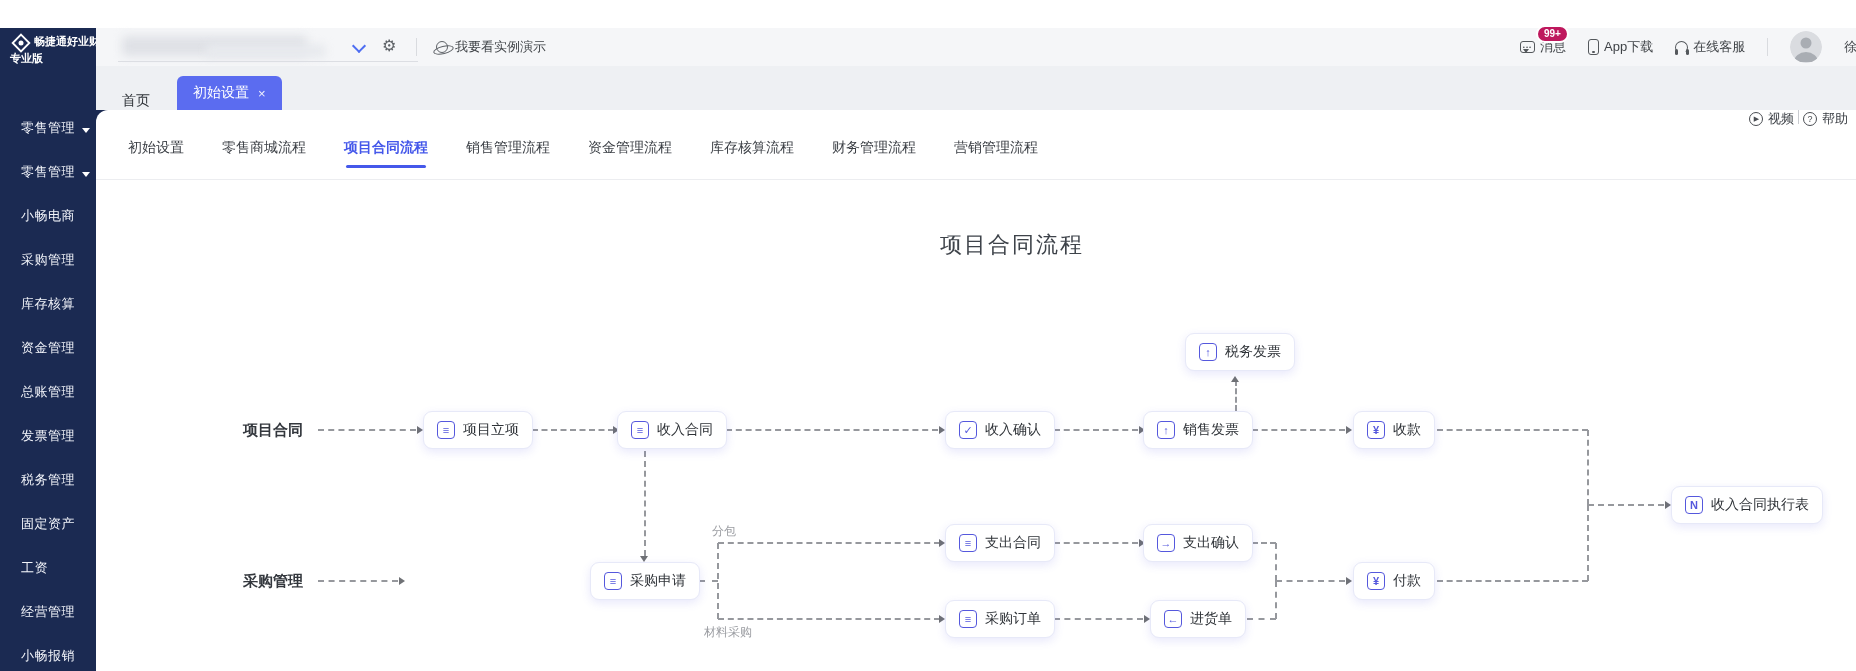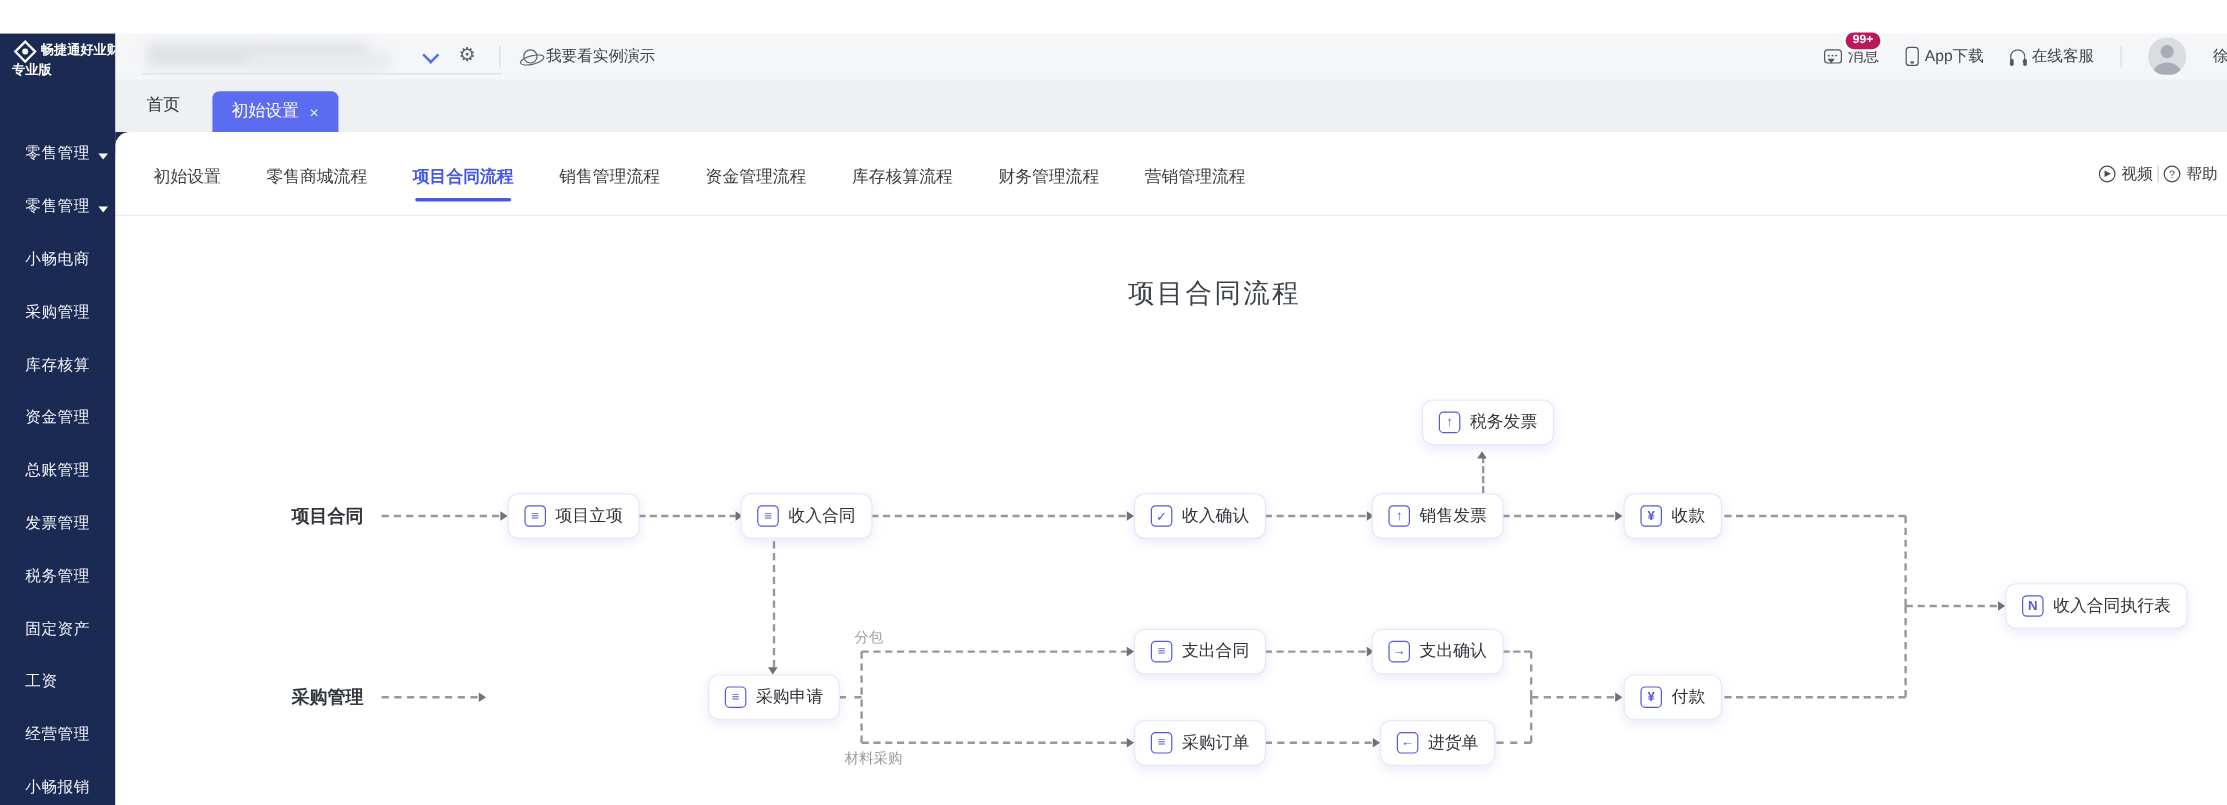--- a/index.html
+++ b/index.html
@@ -39,33 +39,33 @@
   .i-phone { width:11px; height:16px; border:1.4px solid #54585c; border-radius:3px; position:relative; }
   .i-phone::after { content:""; position:absolute; left:50%; bottom:1px; width:3px; height:1.6px; margin-left:-1.5px; background:#54585c; border-radius:1px; }
   .i-headset { width:13px; height:13px; border:1.5px solid #54585c; border-radius:50%; border-bottom-color:transparent; position:relative; }
   .i-headset::before,.i-headset::after { content:""; position:absolute; bottom:-2px; width:3px; height:6px; background:#54585c; border-radius:2px; }
   .i-headset::before { left:-1.5px; } .i-headset::after { right:-1.5px; }
   .avatar { width:32px; height:32px; border-radius:50%; overflow:hidden; flex:0 0 auto; cursor:pointer; }
   .uname { font-size:13px; color:#3f4347; max-width:24px; overflow:hidden; }
 
   
   .tabrow { position:absolute; left:96px; top:66px; right:0; height:44px; background:#eef0f3; z-index:2; }
-  .tab-home { position:absolute; left:14px; top:0; height:44px; display:flex; align-items:center; padding:0 12px; font-size:14px; color:#2f3338; cursor:pointer; }
+  .tab-home { position:absolute; left:14px; top:0; height:44px; display:flex; align-items:flex-end; padding:0 12px; font-size:14px; color:#2f3338; cursor:pointer; }
   .tab-active { position:absolute; left:81px; top:10px; height:34px; background:#5b6cf0; color:#fff; border-radius:6px 6px 0 0;
     display:flex; align-items:center; padding:0 16px; font-size:14px; gap:9px; cursor:pointer; }
   .tab-close { font-size:13px; opacity:.9; cursor:pointer; }
 
   
   .corner-patch { position:absolute; left:96px; top:110px; width:18px; height:18px; background:#1b2a52; z-index:1; }
   .panel { position:absolute; left:96px; top:110px; right:0; bottom:0; background:#fff; border-radius:12px 0 0 0; z-index:2; }
   .ptabs { position:relative; height:70px; display:flex; align-items:center; gap:38px; padding:6px 0 0 32px; border-bottom:1px solid #ecedf0; }
   .ptab { position:relative; height:100%; display:flex; align-items:center; font-size:14px; color:#3a3e44; cursor:pointer; white-space:nowrap; }
   .ptab.active { color:#4558ea; font-weight:bold; }
   .ptab.active::after { content:""; position:absolute; left:2px; right:2px; bottom:11px; height:3px; border-radius:2px; background:#4558ea; }
-  .ptools { position:absolute; right:8px; top:0; height:100%; display:flex; align-items:center; gap:4px; font-size:13px; color:#3a3e44; }
+  .ptools { position:absolute; right:8px; top:0; height:100%; display:flex; align-items:flex-start; gap:4px; font-size:13px; color:#3a3e44; }
   .ptool { display:flex; align-items:center; gap:5px; cursor:pointer; }
   .i-play { width:14px; height:14px; border:1.3px solid #4a4d52; border-radius:50%; display:flex; align-items:center; justify-content:center; font-size:7px; color:#4a4d52; padding-left:1px; }
   .i-q { width:14px; height:14px; border:1.3px solid #4a4d52; border-radius:50%; display:flex; align-items:center; justify-content:center; font-size:9px; color:#4a4d52; }
   .vdiv { width:1px; height:14px; background:#c9cbd0; }
 
   
   .flow { position:absolute; inset:0; }
   .flow-title { position:absolute; left:816px; top:120px; width:200px; text-align:center; font-size:22px; color:#3e434a; letter-spacing:2px; }
   .lane-label { position:absolute; font-size:15px; font-weight:bold; color:#33373d; }
   .node { position:absolute; height:38px; transform:translateX(-50%); background:#fff; border:1px solid #e7e9f8;

